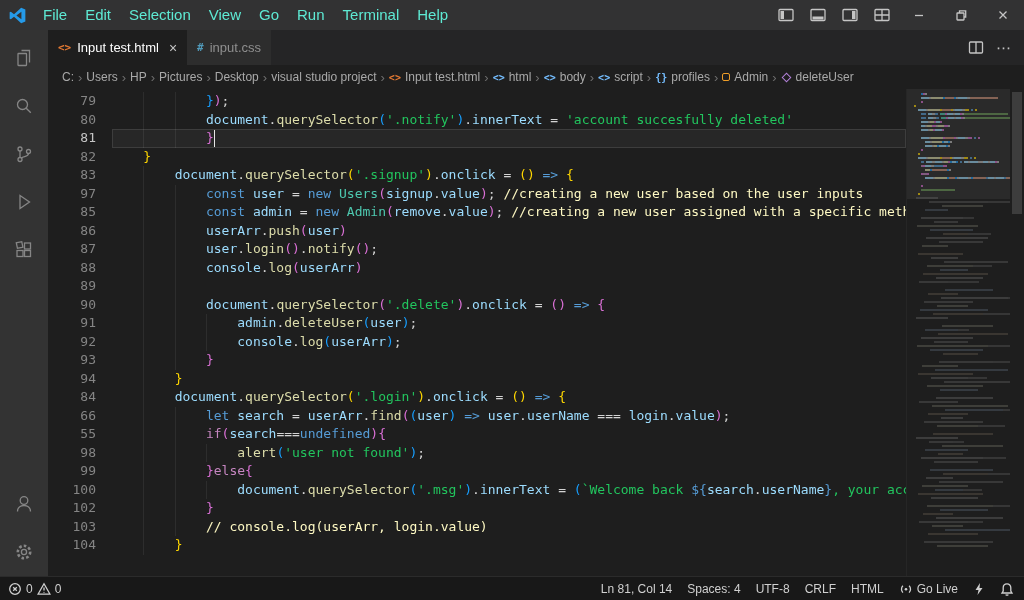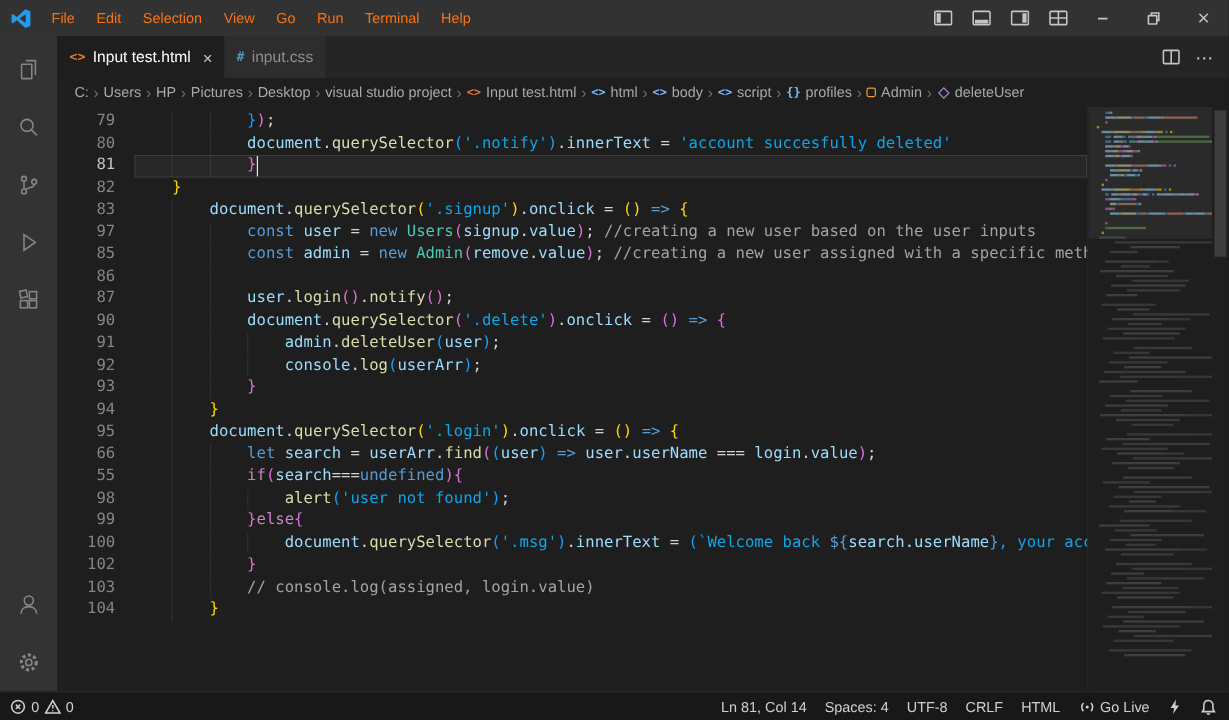--- a/index.html
+++ b/index.html
@@ -4,21 +4,21 @@
 <style>
   * { box-sizing: border-box; margin: 0; padding: 0; }
   html, body { width: 1024px; height: 600px; overflow: hidden; }
   body { background: #1e1e1e; font-family: "Liberation Sans", sans-serif; color: #cccccc; }
   .window { position: relative; width: 1024px; height: 600px; display: flex; flex-direction: column; }
 
   
   .titlebar { height: 30px; background: #323233; display: flex; align-items: center; flex: none; position: relative; }
   .logo { width: 34px; display: flex; align-items: center; justify-content: center; }
   .menus { display: flex; }
-  .menu-item { padding: 0 9px; font-size: 12px; line-height: 30px; color: #f97316; cursor: default; }
+  .menu-item { padding: 0 9px; font-size: 15px; line-height: 30px; color: #5eead4; cursor: default; }
   .window-title { position: absolute; left: 50%; transform: translateX(-50%); font-size: 12.5px; color: #c8c8c8; white-space: nowrap; }
   .titlebar-controls { margin-left: auto; display: flex; height: 100%; align-items: center; }
   .tb-btn { width: 32px; height: 100%; display: flex; align-items: center; justify-content: center; color: #c5c5c5; }
   .tb-btn.win { width: 42px; }
   .tb-btn svg { display: block; }
 
   
   .main { flex: 1; display: flex; min-height: 0; }
   .activitybar { width: 48px; background: #333333; display: flex; flex-direction: column; align-items: center; padding-top: 4px; flex: none; }
   .ab-item { width: 48px; height: 48px; display: flex; align-items: center; justify-content: center; color: #868686; }
@@ -49,21 +49,21 @@
   .lines { position: absolute; left: 0; right: 118px; top: 3px; }
   .line { display: flex; height: 18.5px; font-family: "DejaVu Sans Mono", monospace; font-size: 13px; line-height: 18.5px; }
   .gutter { width: 64px; flex: none; text-align: right; padding-right: 16px; color: #858585; }
   .line.current .gutter { color: #c6c6c6; }
   .code-area { flex: 1; position: relative; white-space: pre; color: #d4d4d4; overflow: hidden; }
   .line.current .code-area { background: rgba(255,255,255,0.045); box-shadow: inset 0 0 0 1px rgba(255,255,255,0.10); }
   .guide { position: absolute; top: 0; bottom: 0; width: 1px; background: rgba(255,255,255,0.07); }
   .cursor { position: absolute; top: 1px; bottom: 1px; width: 1.5px; background: #e6e6e6; }
 
   .tk-pl{color:#d4d4d4}.tk-kw{color:#569cd6}.tk-ct{color:#c586c0}.tk-fn{color:#dcdcaa}
-  .tk-vr{color:#9cdcfe}.tk-cl{color:#4ec9b0}.tk-st{color:#0ea5e9}.tk-cm{color:#a3a3a3}
+  .tk-vr{color:#9cdcfe}.tk-cl{color:#4ec9b0}.tk-st{color:#22c55e}.tk-cm{color:#fef9c3}
   .tk-b1{color:#ffd700}.tk-b2{color:#da70d6}.tk-b3{color:#179fff}
 
   
   .minimap { position: absolute; top: 0; right: 14px; bottom: 0; width: 104px; padding: 4px 3px; overflow: hidden; border-left: 1px solid rgba(255,255,255,0.04); }
   .mini-line { height: 2px; margin-bottom: 2px; white-space: nowrap; font-size: 0; }
   .mini-seg { display: inline-block; height: 2px; opacity: 0.55; }
   .minimap-slider { position: absolute; left: 0; right: 0; top: 0; background: rgba(121,121,121,0.14); }
   .scrollbar { position: absolute; top: 0; right: 0; bottom: 0; width: 14px; }
   .scroll-thumb { position: absolute; top: 3px; right: 2px; width: 10px; height: 122px; background: rgba(121,121,121,0.35); }
 
@@ -333,48 +333,56 @@
             <div class="line">
               <div class="gutter">97</div>
               <div class="code-area"><div class="guide" style="left: 4ch;"></div><div class="guide" style="left: 8ch;"></div><span class="code-text"><span class="tk-pl">            </span><span class="tk-kw">const</span><span class="tk-pl"> </span><span class="tk-vr">user</span><span class="tk-pl"> = </span><span class="tk-kw">new</span><span class="tk-pl"> </span><span class="tk-cl">Users</span><span class="tk-b2">(</span><span class="tk-vr">signup</span><span class="tk-pl">.</span><span class="tk-vr">value</span><span class="tk-b2">)</span><span class="tk-pl">; </span><span class="tk-cm">//creating a new user based on the user inputs</span></span></div>
             </div>
             <div class="line">
               <div class="gutter">85</div>
               <div class="code-area"><div class="guide" style="left: 4ch;"></div><div class="guide" style="left: 8ch;"></div><span class="code-text"><span class="tk-pl">            </span><span class="tk-kw">const</span><span class="tk-pl"> </span><span class="tk-vr">admin</span><span class="tk-pl"> = </span><span class="tk-kw">new</span><span class="tk-pl"> </span><span class="tk-cl">Admin</span><span class="tk-b2">(</span><span class="tk-vr">remove</span><span class="tk-pl">.</span><span class="tk-vr">value</span><span class="tk-b2">)</span><span class="tk-pl">; </span><span class="tk-cm">//creating a new user assigned with a specific meth</span></span></div>
             </div>
             <div class="line">
               <div class="gutter">86</div>
-              <div class="code-area"><div class="guide" style="left: 4ch;"></div><div class="guide" style="left: 8ch;"></div></div>
+              <div class="code-area"><div class="guide" style="left: 4ch;"></div><div class="guide" style="left: 8ch;"></div><span class="code-text"><span class="tk-pl">            </span><span class="tk-vr">userArr</span><span class="tk-pl">.</span><span class="tk-fn">push</span><span class="tk-b2">(</span><span class="tk-vr">user</span><span class="tk-b2">)</span></span></div>
             </div>
             <div class="line">
               <div class="gutter">87</div>
               <div class="code-area"><div class="guide" style="left: 4ch;"></div><div class="guide" style="left: 8ch;"></div><span class="code-text"><span class="tk-pl">            </span><span class="tk-vr">user</span><span class="tk-pl">.</span><span class="tk-fn">login</span><span class="tk-b2">(</span><span class="tk-b2">)</span><span class="tk-pl">.</span><span class="tk-fn">notify</span><span class="tk-b2">(</span><span class="tk-b2">)</span><span class="tk-pl">;</span></span></div>
             </div>
             <div class="line">
+              <div class="gutter">88</div>
+              <div class="code-area"><div class="guide" style="left: 4ch;"></div><div class="guide" style="left: 8ch;"></div><span class="code-text"><span class="tk-pl">            </span><span class="tk-vr">console</span><span class="tk-pl">.</span><span class="tk-fn">log</span><span class="tk-b2">(</span><span class="tk-vr">userArr</span><span class="tk-b2">)</span></span></div>
+            </div>
+            <div class="line">
+              <div class="gutter">89</div>
+              <div class="code-area"><div class="guide" style="left: 4ch;"></div><div class="guide" style="left: 8ch;"></div><span class="code-text"></span></div>
+            </div>
+            <div class="line">
               <div class="gutter">90</div>
               <div class="code-area"><div class="guide" style="left: 4ch;"></div><div class="guide" style="left: 8ch;"></div><span class="code-text"><span class="tk-pl">            </span><span class="tk-vr">document</span><span class="tk-pl">.</span><span class="tk-fn">querySelector</span><span class="tk-b2">(</span><span class="tk-st">'.delete'</span><span class="tk-b2">)</span><span class="tk-pl">.</span><span class="tk-vr">onclick</span><span class="tk-pl"> = </span><span class="tk-b2">(</span><span class="tk-b2">)</span><span class="tk-pl"> </span><span class="tk-kw">=&gt;</span><span class="tk-pl"> </span><span class="tk-b2">{</span></span></div>
             </div>
             <div class="line">
               <div class="gutter">91</div>
               <div class="code-area"><div class="guide" style="left: 4ch;"></div><div class="guide" style="left: 8ch;"></div><div class="guide" style="left: 12ch;"></div><span class="code-text"><span class="tk-pl">                </span><span class="tk-vr">admin</span><span class="tk-pl">.</span><span class="tk-fn">deleteUser</span><span class="tk-b3">(</span><span class="tk-vr">user</span><span class="tk-b3">)</span><span class="tk-pl">;</span></span></div>
             </div>
             <div class="line">
               <div class="gutter">92</div>
               <div class="code-area"><div class="guide" style="left: 4ch;"></div><div class="guide" style="left: 8ch;"></div><div class="guide" style="left: 12ch;"></div><span class="code-text"><span class="tk-pl">                </span><span class="tk-vr">console</span><span class="tk-pl">.</span><span class="tk-fn">log</span><span class="tk-b3">(</span><span class="tk-vr">userArr</span><span class="tk-b3">)</span><span class="tk-pl">;</span></span></div>
             </div>
             <div class="line">
               <div class="gutter">93</div>
               <div class="code-area"><div class="guide" style="left: 4ch;"></div><div class="guide" style="left: 8ch;"></div><span class="code-text"><span class="tk-pl">            </span><span class="tk-b2">}</span></span></div>
             </div>
             <div class="line">
               <div class="gutter">94</div>
               <div class="code-area"><div class="guide" style="left: 4ch;"></div><span class="code-text"><span class="tk-pl">        </span><span class="tk-b1">}</span></span></div>
             </div>
             <div class="line">
-              <div class="gutter">95</div>
+              <div class="gutter">84</div>
               <div class="code-area"><div class="guide" style="left: 4ch;"></div><span class="code-text"><span class="tk-pl">        </span><span class="tk-vr">document</span><span class="tk-pl">.</span><span class="tk-fn">querySelector</span><span class="tk-b1">(</span><span class="tk-st">'.login'</span><span class="tk-b1">)</span><span class="tk-pl">.</span><span class="tk-vr">onclick</span><span class="tk-pl"> = </span><span class="tk-b1">(</span><span class="tk-b1">)</span><span class="tk-pl"> </span><span class="tk-kw">=&gt;</span><span class="tk-pl"> </span><span class="tk-b1">{</span></span></div>
             </div>
             <div class="line">
               <div class="gutter">66</div>
               <div class="code-area"><div class="guide" style="left: 4ch;"></div><div class="guide" style="left: 8ch;"></div><span class="code-text"><span class="tk-pl">            </span><span class="tk-kw">let</span><span class="tk-pl"> </span><span class="tk-vr">search</span><span class="tk-pl"> = </span><span class="tk-vr">userArr</span><span class="tk-pl">.</span><span class="tk-fn">find</span><span class="tk-b2">(</span><span class="tk-b3">(</span><span class="tk-vr">user</span><span class="tk-b3">)</span><span class="tk-pl"> </span><span class="tk-kw">=&gt;</span><span class="tk-pl"> </span><span class="tk-vr">user</span><span class="tk-pl">.</span><span class="tk-vr">userName</span><span class="tk-pl"> === </span><span class="tk-vr">login</span><span class="tk-pl">.</span><span class="tk-vr">value</span><span class="tk-b2">)</span><span class="tk-pl">;</span></span></div>
             </div>
             <div class="line">
               <div class="gutter">55</div>
               <div class="code-area"><div class="guide" style="left: 4ch;"></div><div class="guide" style="left: 8ch;"></div><span class="code-text"><span class="tk-pl">            </span><span class="tk-ct">if</span><span class="tk-b2">(</span><span class="tk-vr">search</span><span class="tk-pl">===</span><span class="tk-kw">undefined</span><span class="tk-b2">)</span><span class="tk-b2">{</span></span></div>
             </div>
@@ -389,21 +397,21 @@
             <div class="line">
               <div class="gutter">100</div>
               <div class="code-area"><div class="guide" style="left: 4ch;"></div><div class="guide" style="left: 8ch;"></div><div class="guide" style="left: 12ch;"></div><span class="code-text"><span class="tk-pl">                </span><span class="tk-vr">document</span><span class="tk-pl">.</span><span class="tk-fn">querySelector</span><span class="tk-b3">(</span><span class="tk-st">'.msg'</span><span class="tk-b3">)</span><span class="tk-pl">.</span><span class="tk-vr">innerText</span><span class="tk-pl"> = </span><span class="tk-b3">(</span><span class="tk-st">`Welcome back </span><span class="tk-kw">${</span><span class="tk-vr">search</span><span class="tk-pl">.</span><span class="tk-vr">userName</span><span class="tk-kw">}</span><span class="tk-st">, your acc</span></span></div>
             </div>
             <div class="line">
               <div class="gutter">102</div>
               <div class="code-area"><div class="guide" style="left: 4ch;"></div><div class="guide" style="left: 8ch;"></div><span class="code-text"><span class="tk-pl">            </span><span class="tk-b2">}</span></span></div>
             </div>
             <div class="line">
               <div class="gutter">103</div>
-              <div class="code-area"><div class="guide" style="left: 4ch;"></div><div class="guide" style="left: 8ch;"></div><span class="code-text"><span class="tk-pl">            </span><span class="tk-cm">// console.log(assigned, login.value)</span></span></div>
+              <div class="code-area"><div class="guide" style="left: 4ch;"></div><div class="guide" style="left: 8ch;"></div><span class="code-text"><span class="tk-pl">            </span><span class="tk-cm">// console.log(userArr, login.value)</span></span></div>
             </div>
             <div class="line">
               <div class="gutter">104</div>
               <div class="code-area"><div class="guide" style="left: 4ch;"></div><span class="code-text"><span class="tk-pl">        </span><span class="tk-b1">}</span></span></div>
             </div>
           </div>
         <div class="minimap" id="minimap">
             <div class="minimap-slider" style="height: 110px;"></div>
             <div class="mini-line"><span class="mini-seg" style="width: 11px; background: transparent;"></span><span class="mini-seg" style="width: 2px; background: rgb(23, 159, 255);"></span><span class="mini-seg" style="width: 2px; background: rgb(218, 112, 214);"></span><span class="mini-seg" style="width: 2px; background: rgb(189, 189, 189);"></span></div>
             <div class="mini-line"><span class="mini-seg" style="width: 11px; background: transparent;"></span><span class="mini-seg" style="width: 8px; background: rgb(156, 220, 254);"></span><span class="mini-seg" style="width: 2px; background: rgb(189, 189, 189);"></span><span class="mini-seg" style="width: 12px; background: rgb(220, 220, 170);"></span><span class="mini-seg" style="width: 2px; background: rgb(23, 159, 255);"></span><span class="mini-seg" style="width: 9px; background: rgb(206, 145, 120);"></span><span class="mini-seg" style="width: 2px; background: rgb(23, 159, 255);"></span><span class="mini-seg" style="width: 2px; background: rgb(189, 189, 189);"></span><span class="mini-seg" style="width: 9px; background: rgb(156, 220, 254);"></span><span class="mini-seg" style="width: 3px; background: rgb(189, 189, 189);"></span><span class="mini-seg" style="width: 28px; background: rgb(206, 145, 120);"></span></div>

